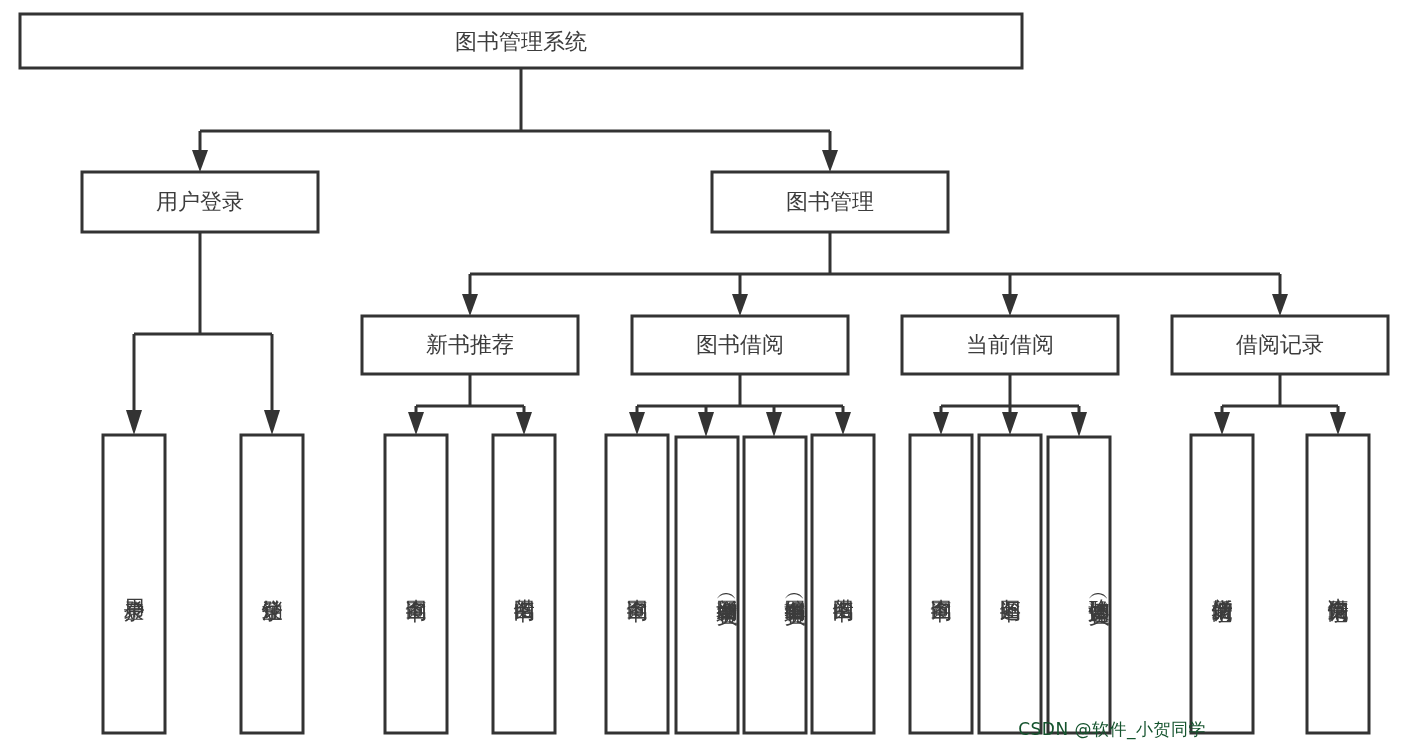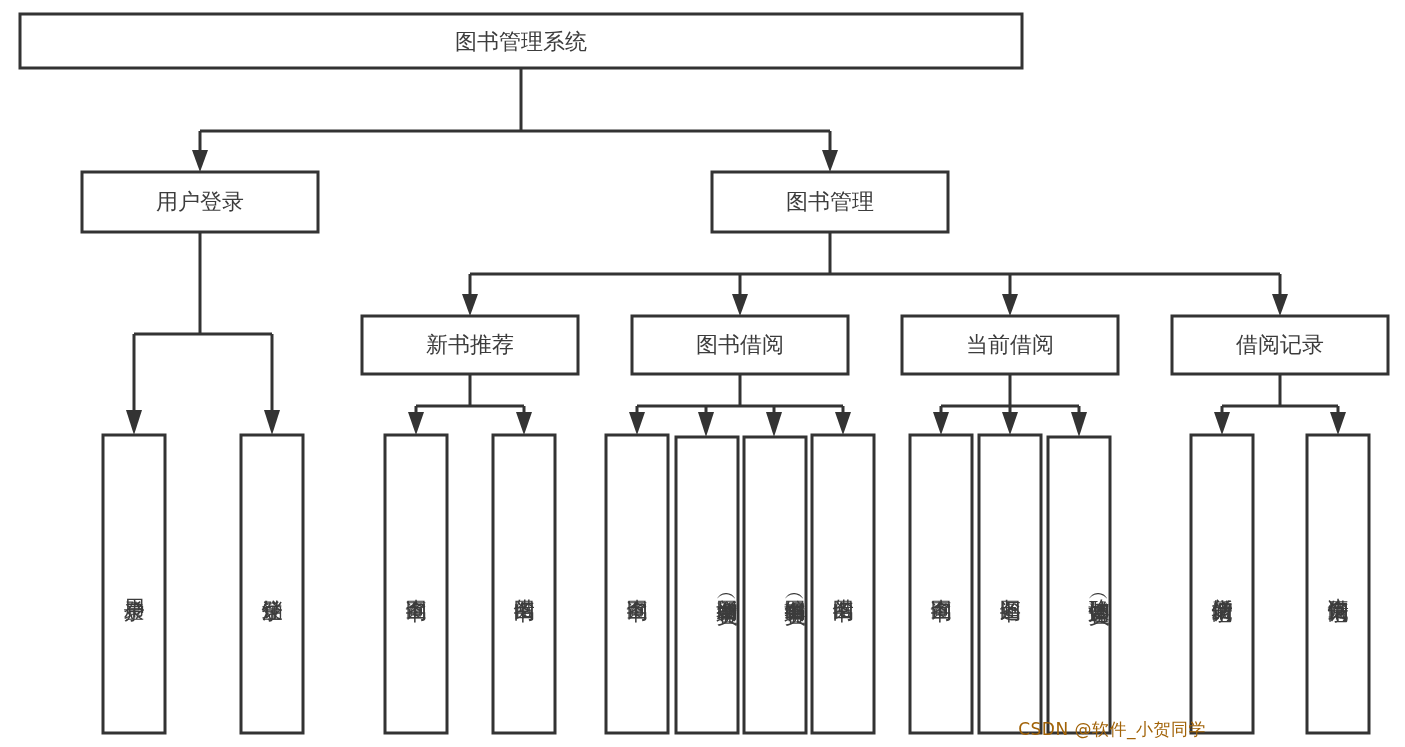--- a/index.html
+++ b/index.html
@@ -69,21 +69,21 @@
     align-items: flex-start;
     padding-top: 3px;
     box-sizing: border-box;
   }
   #watermark {
     position: absolute;
     right: 8px;
     bottom: 6px;
     font-family: "DejaVu Sans", "Liberation Sans", sans-serif;
     font-size: 17px;
-    color: #a16207;
+    color: #14532d;
     white-space: nowrap;
     letter-spacing: 0.5px;
   }
 </style>
 </head>
 <body>
 
 <div id="diagram-root">
 
   <svg id="flow-svg" viewBox="0 0 1405 747">

